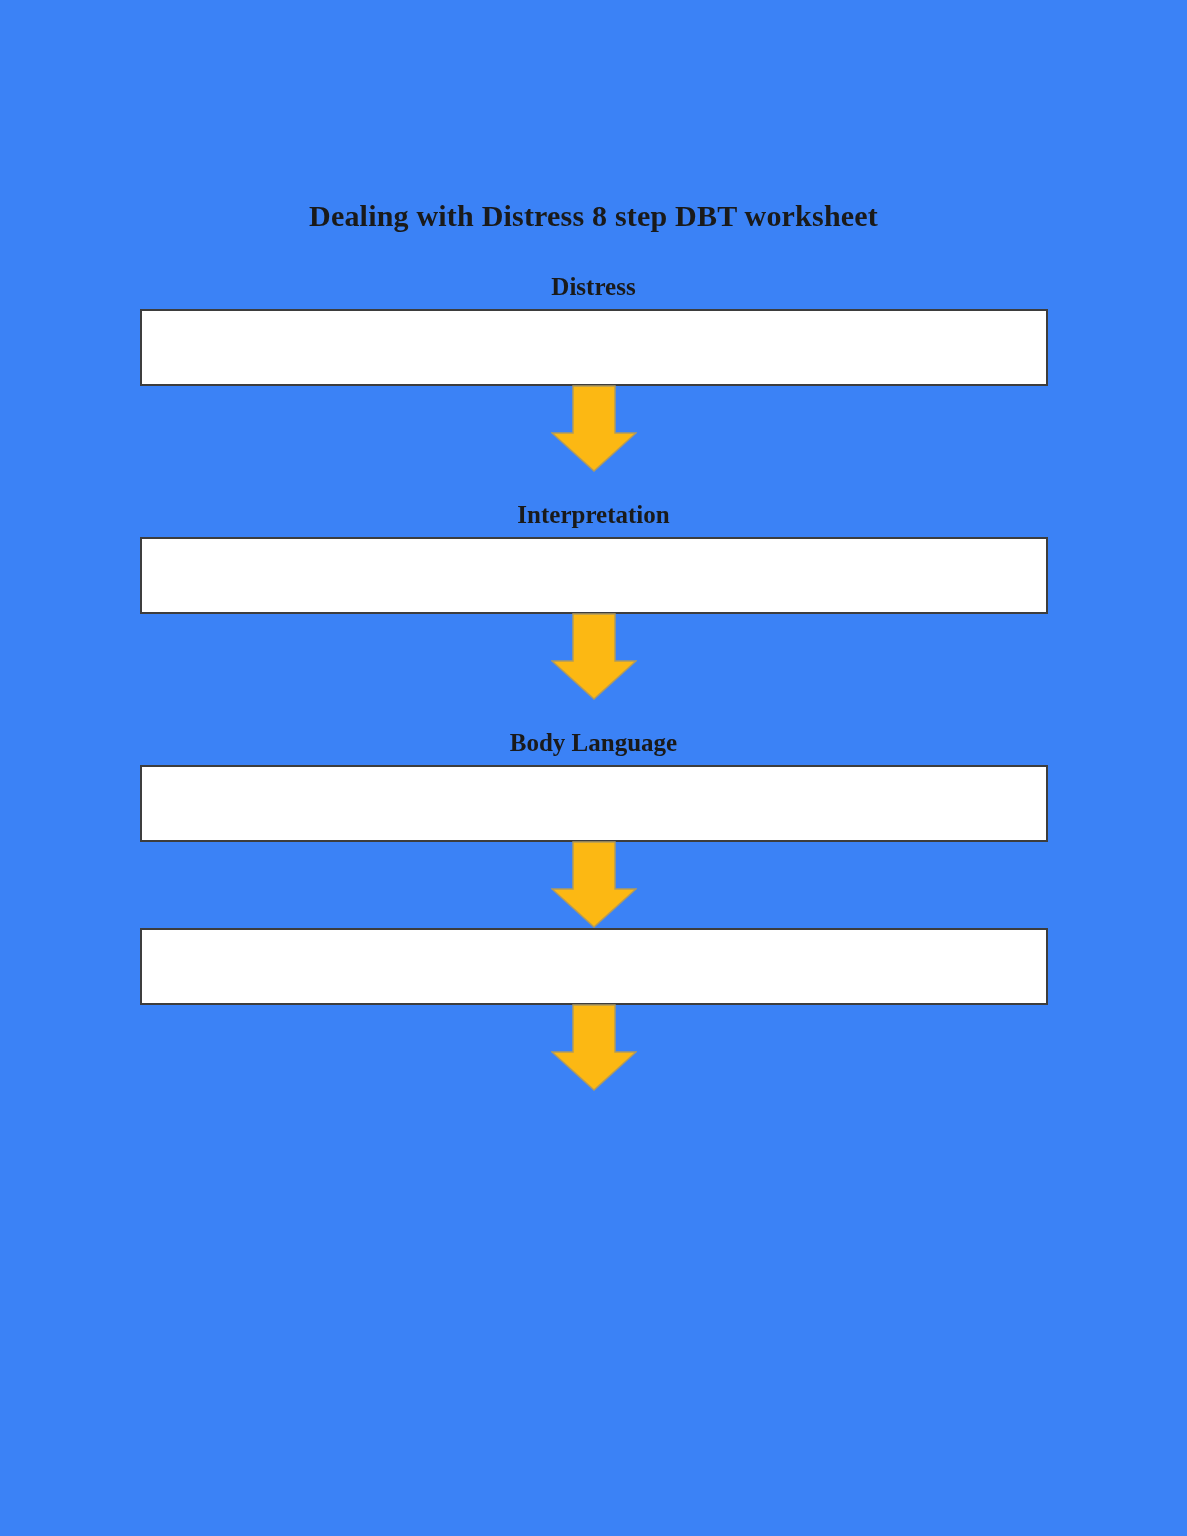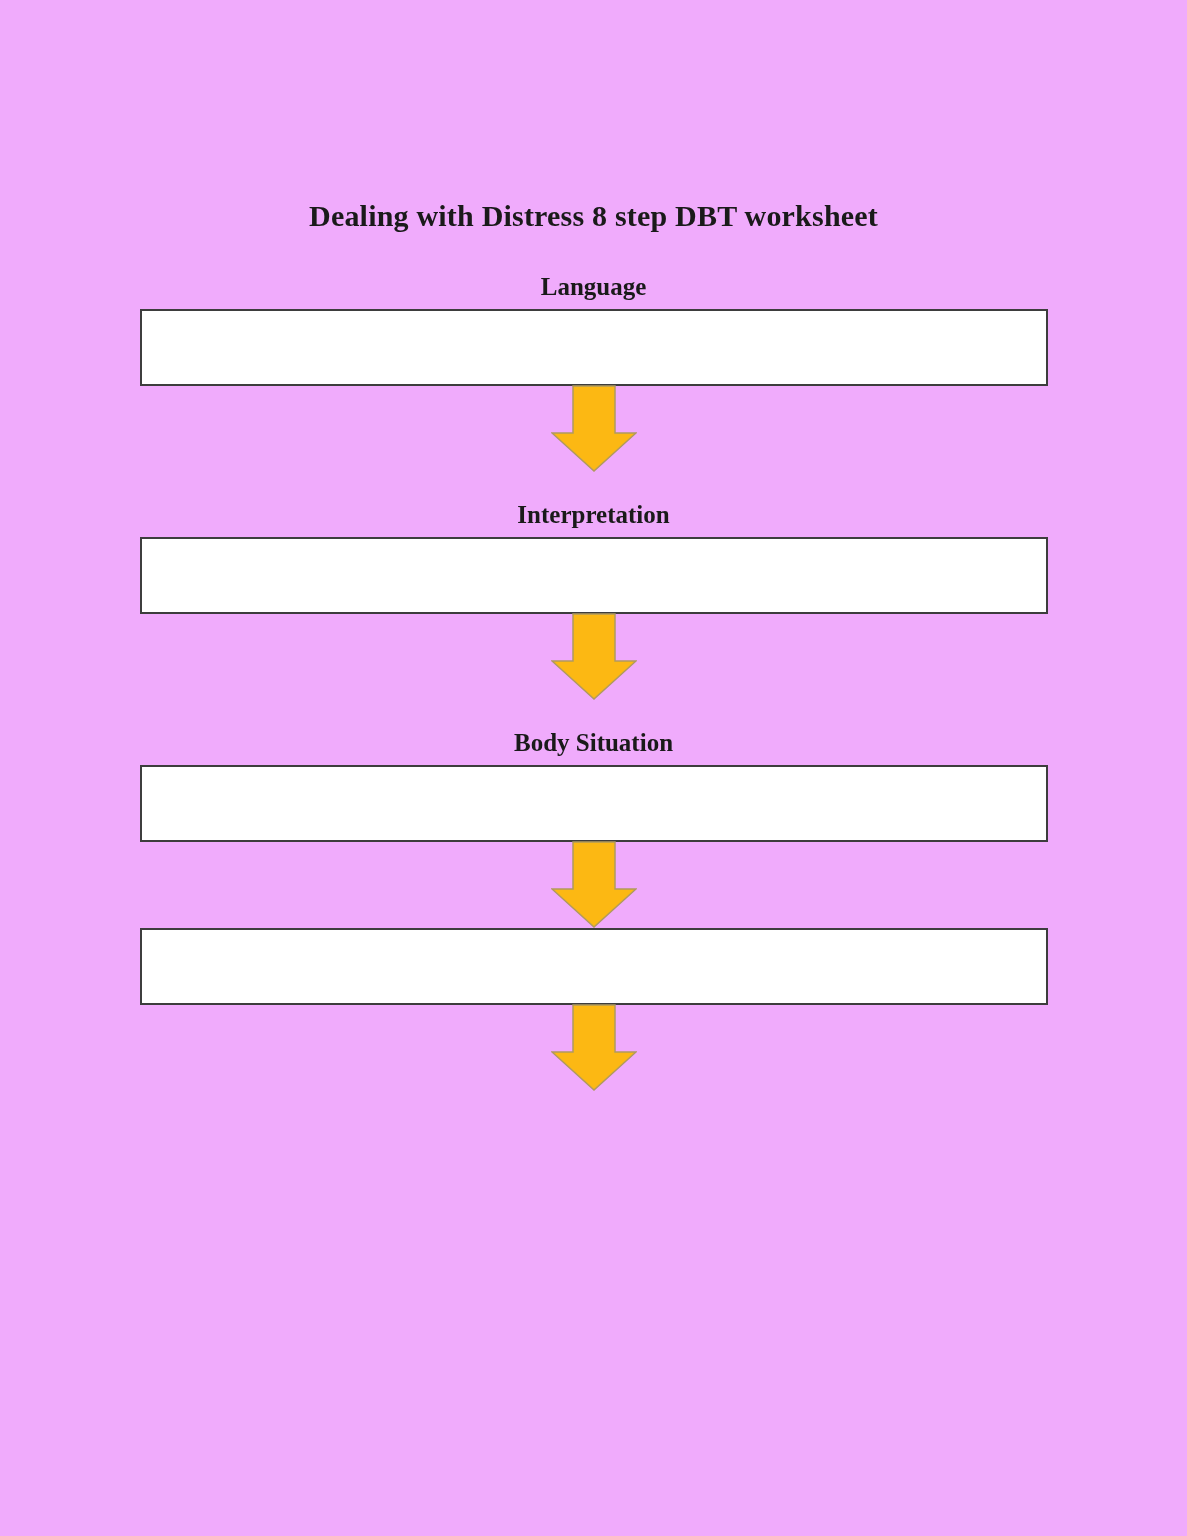--- a/index.html
+++ b/index.html
@@ -4,21 +4,21 @@
 <style>
   html, body {
     margin: 0;
     padding: 0;
     background: #ffffff;
   }
   .page {
     position: relative;
     width: 1187px;
     height: 1536px;
-    background: #f0abfc;
+    background: #3b82f6;
     overflow: hidden;
     font-family: "Liberation Serif", "DejaVu Serif", serif;
     color: var(--text, #1a1a1a);
     padding-top: 198px;
     box-sizing: border-box;
   }
   .doc-title {
     font-size: 30px;
     line-height: 36px;
     font-weight: 700;
@@ -60,38 +60,38 @@
   }
 </style>
 </head>
 <body>
 
 <div class="page">
 
   <div class="doc-title">Dealing with Distress 8 step DBT worksheet</div>
 
   <section class="step">
-    <div class="step-label">Language</div>
+    <div class="step-label">Distress</div>
     <div class="answer-box"></div>
     <svg class="arrow" viewBox="0 0 86 87" aria-hidden="true">
       <polygon points="22,1 64,1 64,48 85,48 43,86 1,48 22,48"></polygon>
     </svg>
   </section>
 
   <section class="step">
     <div class="step-label">Interpretation</div>
     <div class="answer-box"></div>
     <svg class="arrow" viewBox="0 0 86 87" aria-hidden="true">
       <polygon points="22,1 64,1 64,48 85,48 43,86 1,48 22,48"></polygon>
     </svg>
   </section>
 
 
   <section class="step">
-    <div class="step-label">Body Situation</div>
+    <div class="step-label">Body Language</div>
     <div class="answer-box"></div>
     <svg class="arrow" viewBox="0 0 86 87" aria-hidden="true">
       <polygon points="22,1 64,1 64,48 85,48 43,86 1,48 22,48"></polygon>
     </svg>
   </section>
 
   <section class="step">
     <div class="answer-box"></div>
     <svg class="arrow" viewBox="0 0 86 87" aria-hidden="true">
       <polygon points="22,1 64,1 64,48 85,48 43,86 1,48 22,48"></polygon>

